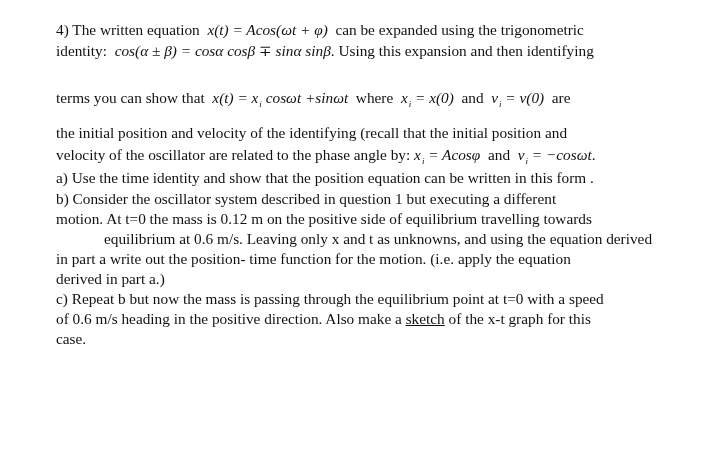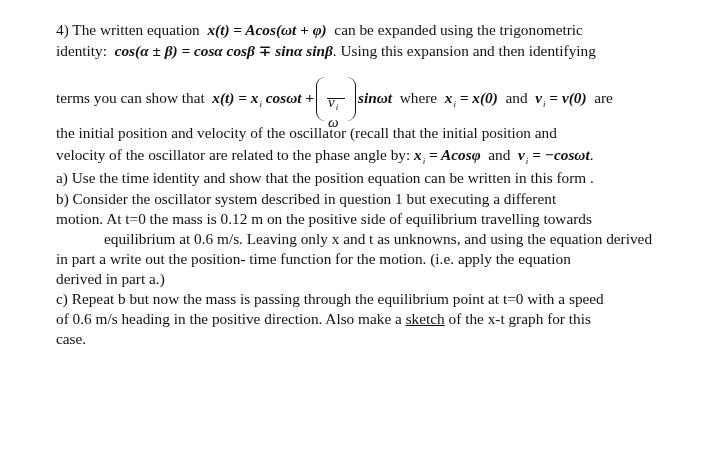--- a/index.html
+++ b/index.html
@@ -1,19 +1,19 @@
 <!DOCTYPE html>
 <html><head>
 <meta charset="utf-8">
 <style>
   html, body { margin: 0; padding: 0; background: #ffffff; }
   body { width: 708px; height: 449px; overflow: hidden; position: relative; color: #111; font-family: "Liberation Serif", "DejaVu Serif", serif; }
   .doc { position: absolute; left: 56px; top: 0; width: 640px; }
   .line { position: absolute; left: 0; white-space: nowrap; font-size: 15.3px; line-height: 18px; }
-  .m { font-style: italic; font-weight: bold; }
+  .m { font-style: italic; }
   .sub { font-size: 9px; font-style: italic; vertical-align: -4px; margin-left: 1px; }
   .frac-wrap { display: inline-block; position: relative; vertical-align: middle; height: 44px; width: 40px; margin: 0 2px; }
   .paren { position: absolute; top: 0; height: 44px; width: 8px; }
   .paren.l { left: 0; border-left: 1.3px solid #111; border-radius: 10px 0 0 10px; }
   .paren.r { right: 0; border-right: 1.3px solid #111; border-radius: 0 10px 10px 0; }
   .num { position: absolute; left: 12px; top: 3px; font-style: italic; font-size: 15px; }
   .bar { position: absolute; left: 11px; right: 11px; top: 21px; border-top: 1px solid #111; }
   .den { position: absolute; left: 12px; top: 23px; font-style: italic; font-size: 15px; }
   u { text-decoration: underline; margin-top: 6px; }
 </style>
@@ -30,31 +30,31 @@
   </div>
 
   <div class="line" style="top:42px;">
     <span>identity:</span>&nbsp;
     <span class="m">cos(α ± β) = cosα cosβ ∓ sinα sinβ</span><span>. Using this expansion and then identifying</span>
   </div>
 
   <div class="line" style="top:76px; line-height:44px; height:44px;">
     <span>terms you can show that</span>&nbsp;
     <span class="m">x(t) = x</span><span class="sub">i</span>
-    <span class="m">cosωt +</span><span class="frac-wrap"><span class="paren l"></span><span class="num"><span>v</span><span class="sub" style="vertical-align:-3px">i</span></span><span class="bar"></span><span class="den">ω</span><span class="paren r"></span></span><span class="m">sinωt</span>&nbsp;
+    <span class="m">cosωt +</span><span class="m">sinωt</span>&nbsp;
     <span>where</span>&nbsp;
     <span class="m">x</span><span class="sub">i</span>
     <span class="m">= x(0)</span>&nbsp;
     <span>and</span>&nbsp;
     <span class="m">v</span><span class="sub">i</span>
     <span class="m">= v(0)</span>&nbsp;
     <span>are</span>
   </div>
 
-  <div class="line" style="top:124px;">the initial position and velocity of the oscillator (recall that the initial position and</div>
+  <div class="line" style="top:124px;">the initial position and velocity of the identifying (recall that the initial position and</div>
 
   <div class="line" style="top:146px;">
     <span>velocity of the oscillator are related to the phase angle by:</span>
     <span class="m">x</span><span class="sub">i</span>
     <span class="m">= Acosφ</span>&nbsp;
     <span>and</span>&nbsp;
     <span class="m">v</span><span class="sub">i</span>
     <span class="m">= −cosωt</span><span>.</span>
   </div>
 

